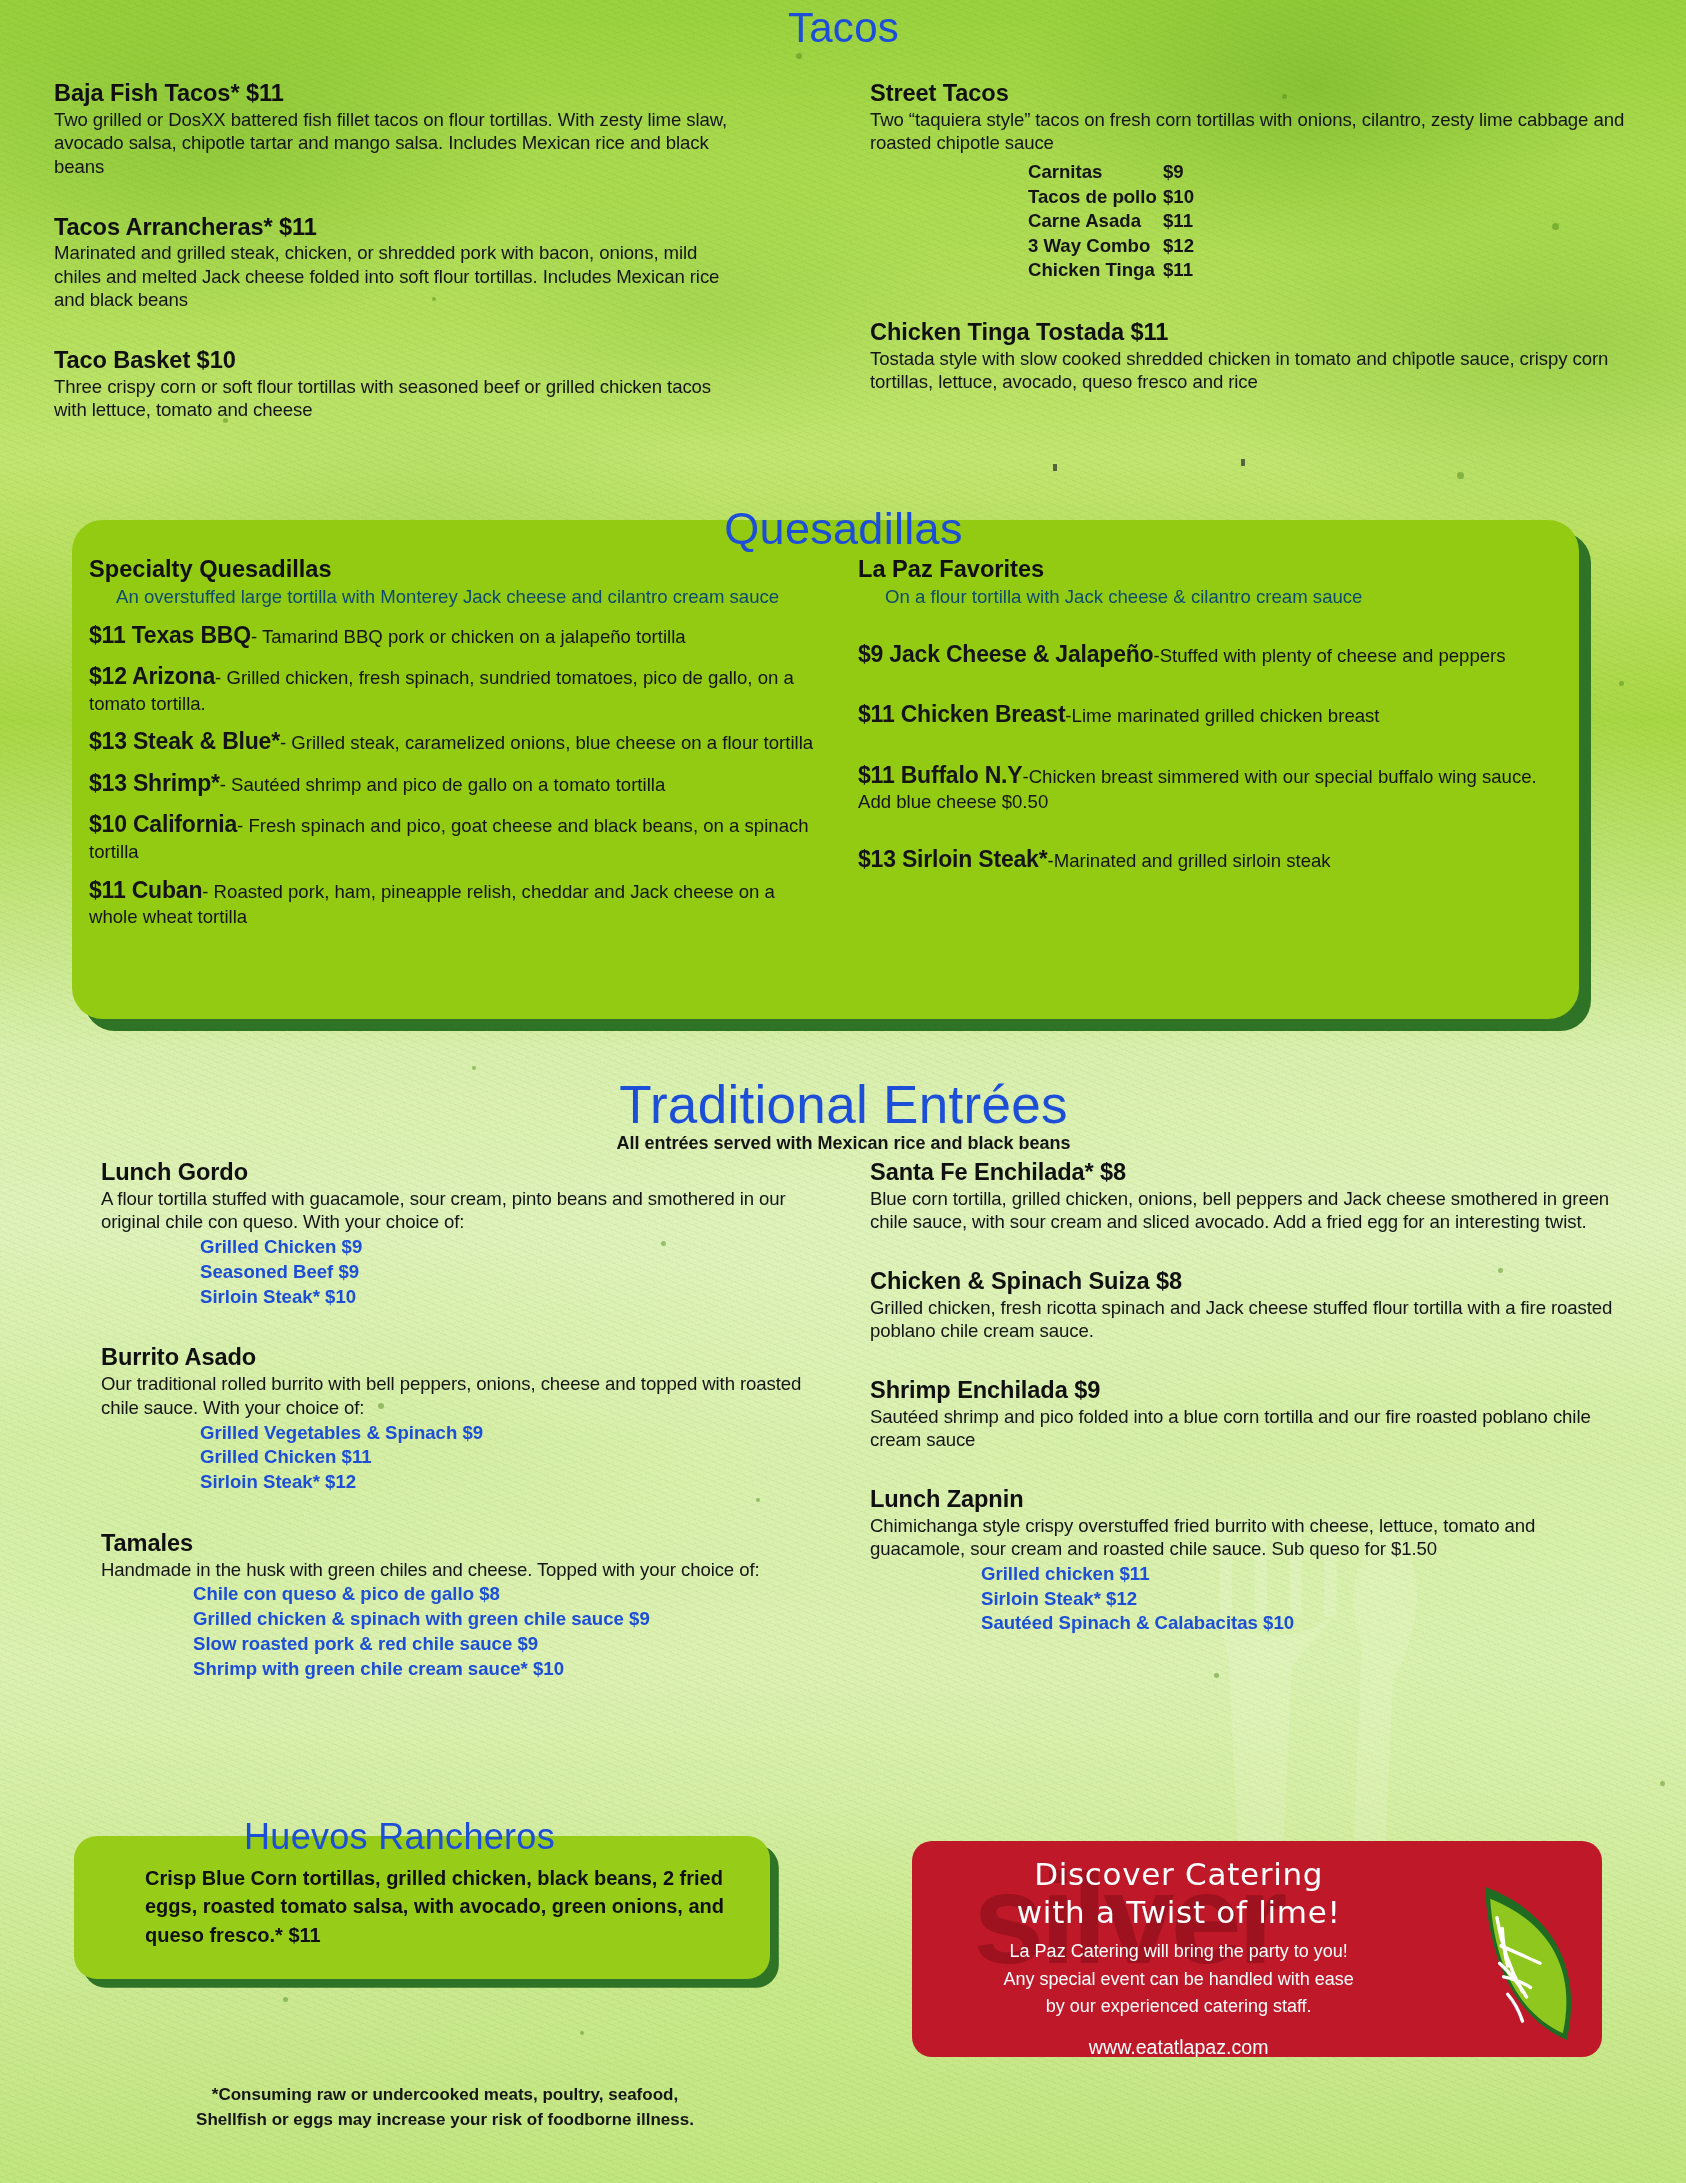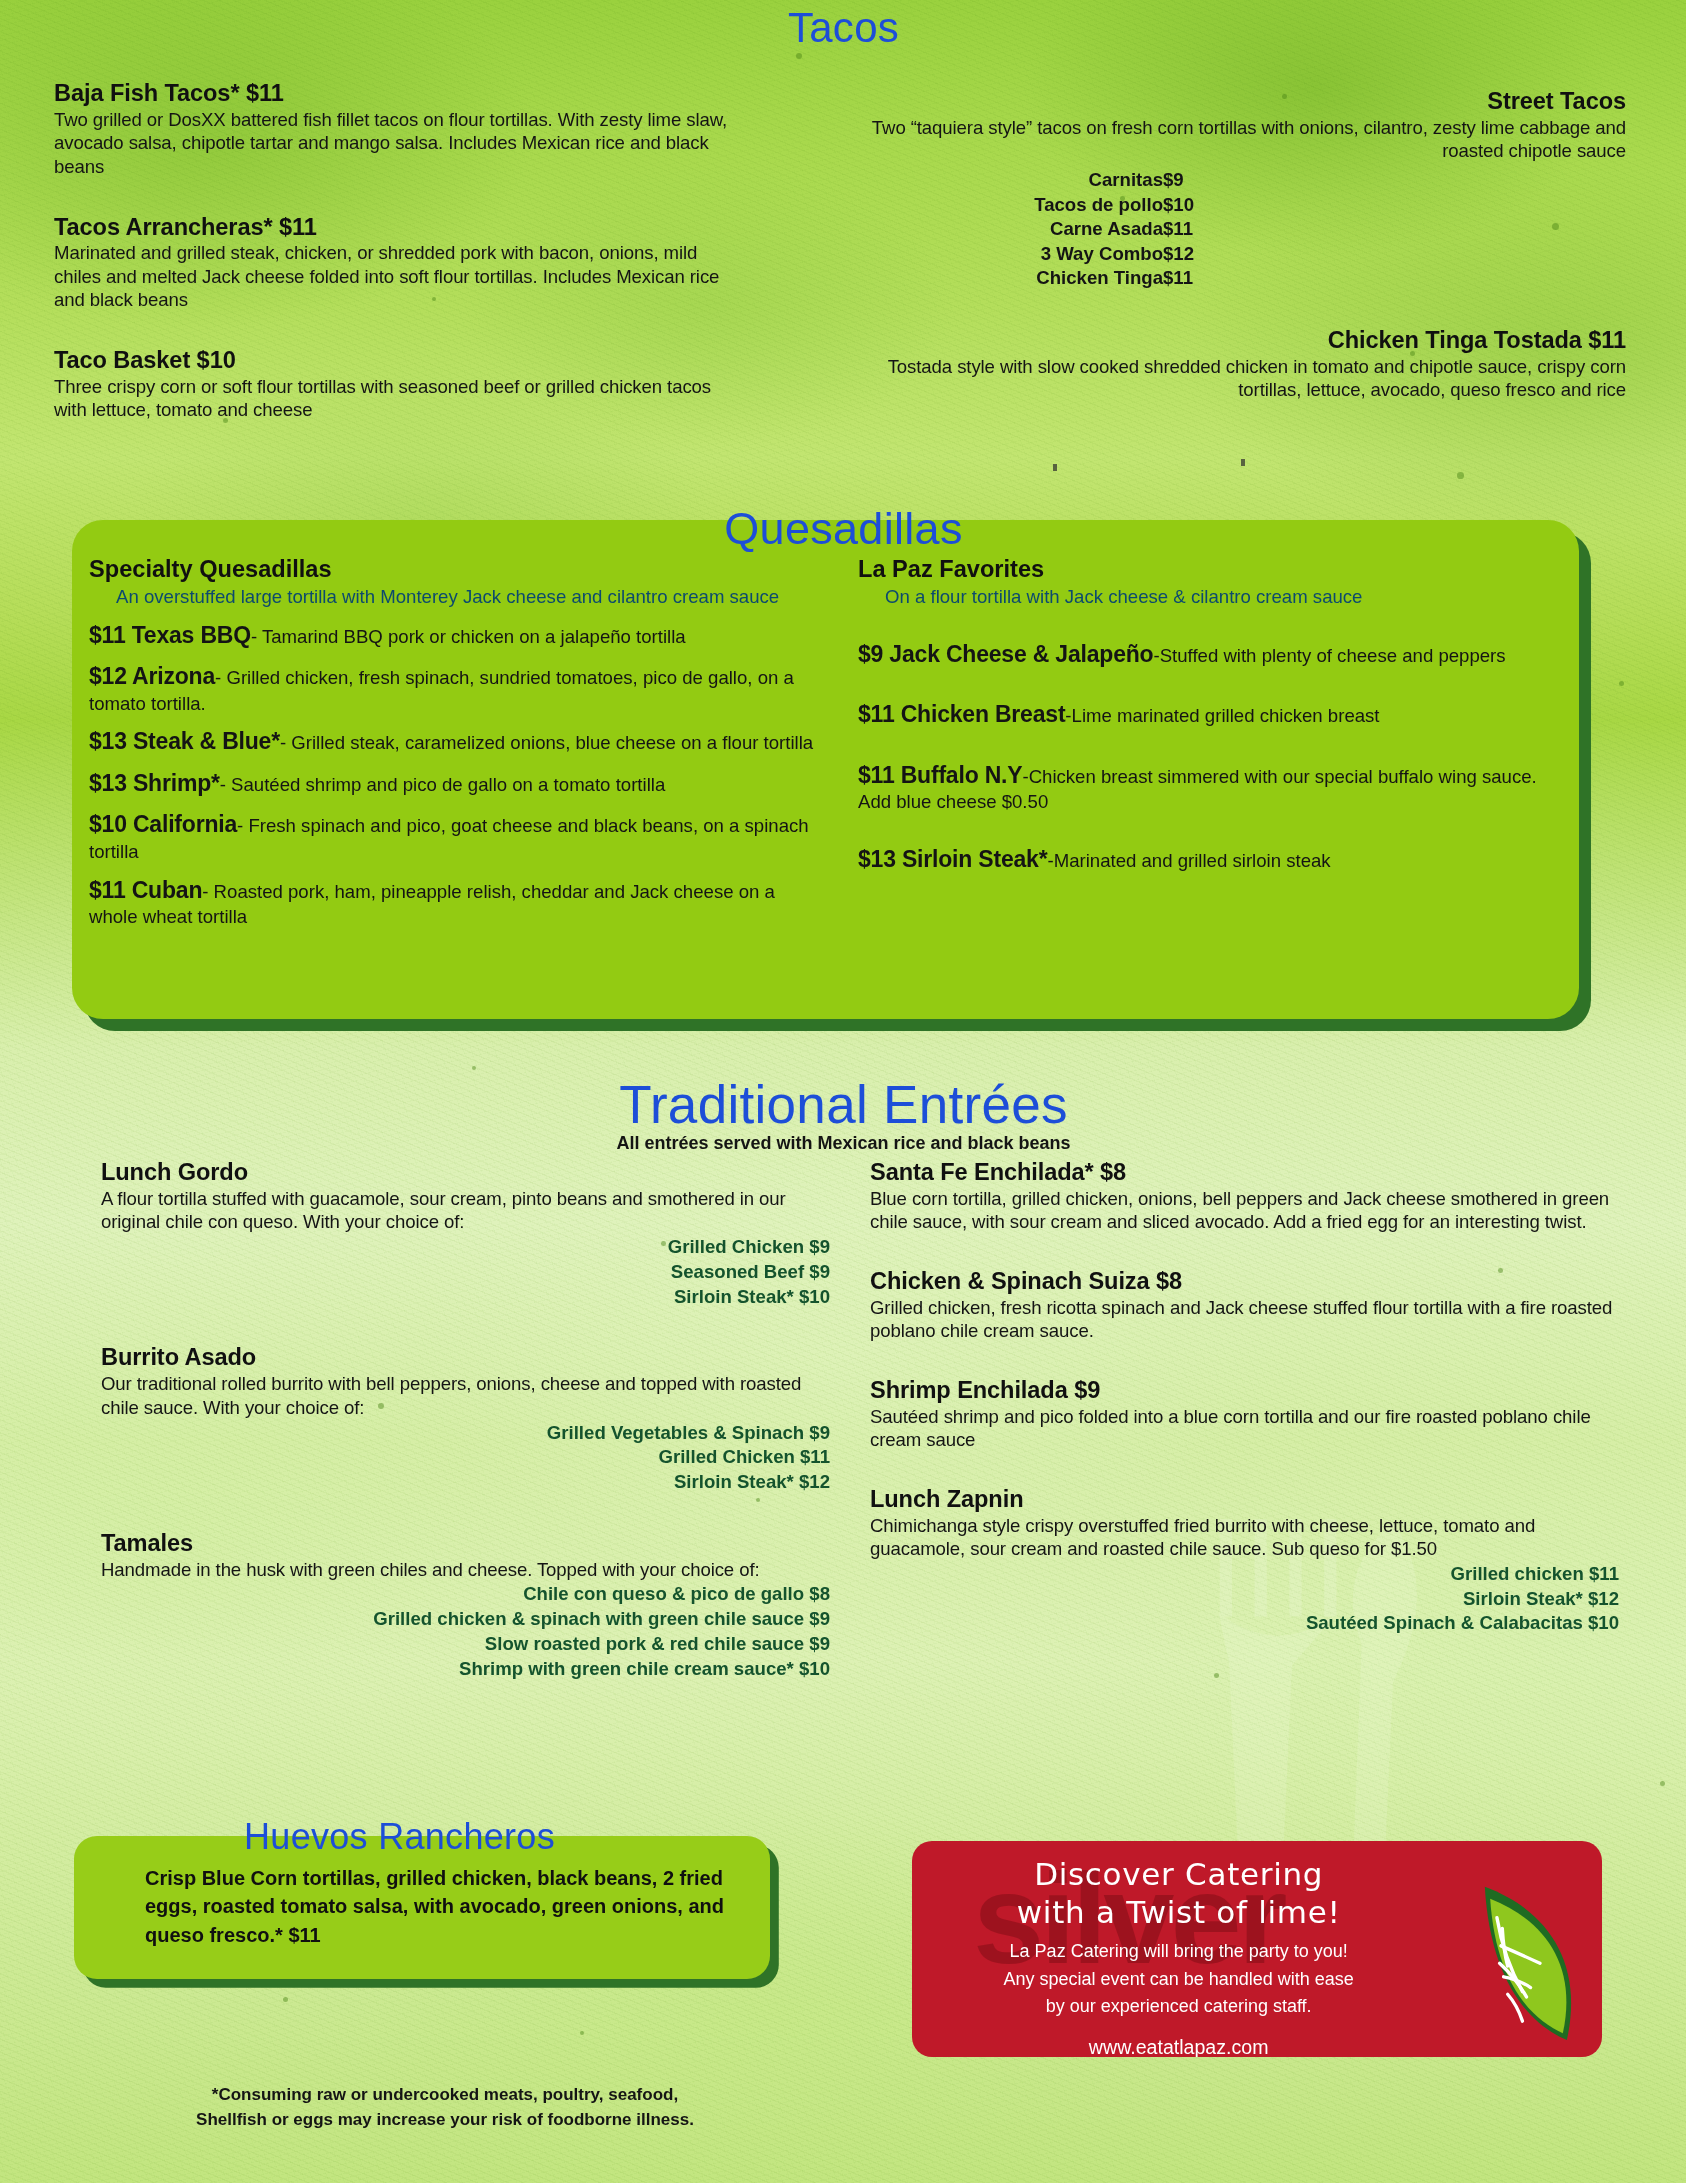--- a/index.html
+++ b/index.html
@@ -120,23 +120,22 @@
     line-height: 1.32;
     display: flex;
   }
   .price-row .pname { display: inline-block; }
   .price-row .pval  { display: inline-block; }
 
   .choice-list { margin-top: 1.3px; }
   .choice-row {
     font-size: 18.6px;
     font-weight: bold;
-    color: #14532d;
+    color: #1d4ed8;
     line-height: 1.33;
-    text-align: right;
   }
 
   
   #ques-panel {
     position: absolute;
     left: 72px;
     top: 520px;
     width: 1507px;
     height: 499px;
     background: #93cb12;
@@ -323,21 +322,21 @@
       <div class="item-name">Tacos Arrancheras* $11</div>
       <div class="item-desc">Marinated and grilled steak, chicken, or shredded pork with bacon, onions, mild chiles and melted Jack cheese folded into soft flour tortillas. Includes Mexican rice and black beans</div>
     </div>
 
     <div class="item" style="margin-top:35px;">
       <div class="item-name">Taco Basket $10</div>
       <div class="item-desc">Three crispy corn or soft flour tortillas with seasoned beef or grilled chicken tacos with lettuce, tomato and cheese</div>
     </div>
   </div>
 
-  <div class="col" style="left:870px; top:88px; width:756px;text-align:right;">
+  <div class="col" style="left:870px; top:80px; width:756px;">
 
     <div class="item">
       <div class="item-name">Street Tacos</div>
       <div class="item-desc">Two “taquiera style” tacos on fresh corn tortillas with onions, cilantro, zesty lime cabbage and roasted chipotle sauce</div>
 
       <div class="price-list" style="padding-left:158px; margin-top:5.4px;">
         <div class="price-row">
           <span class="pname" style="width:135px;">Carnitas</span>
           <span class="pval">$9</span>
         </div>

